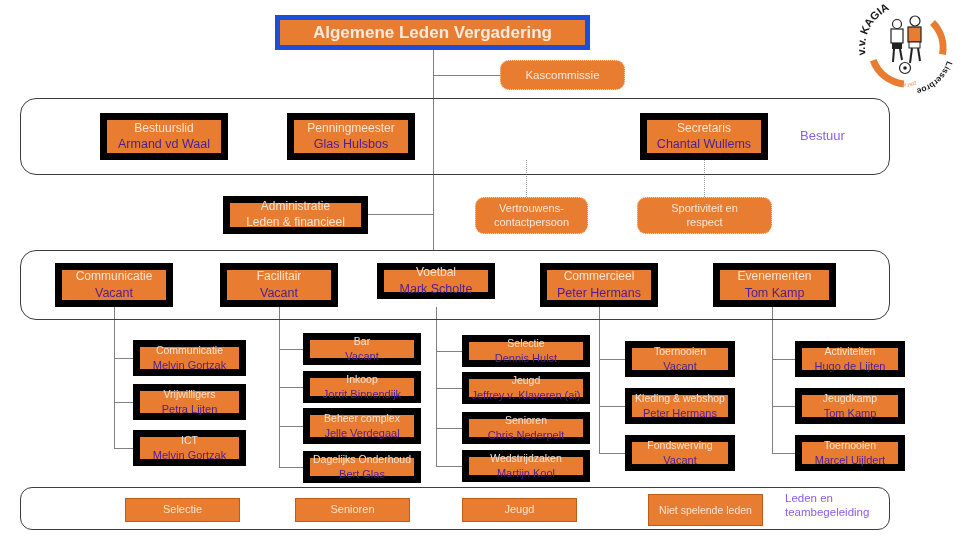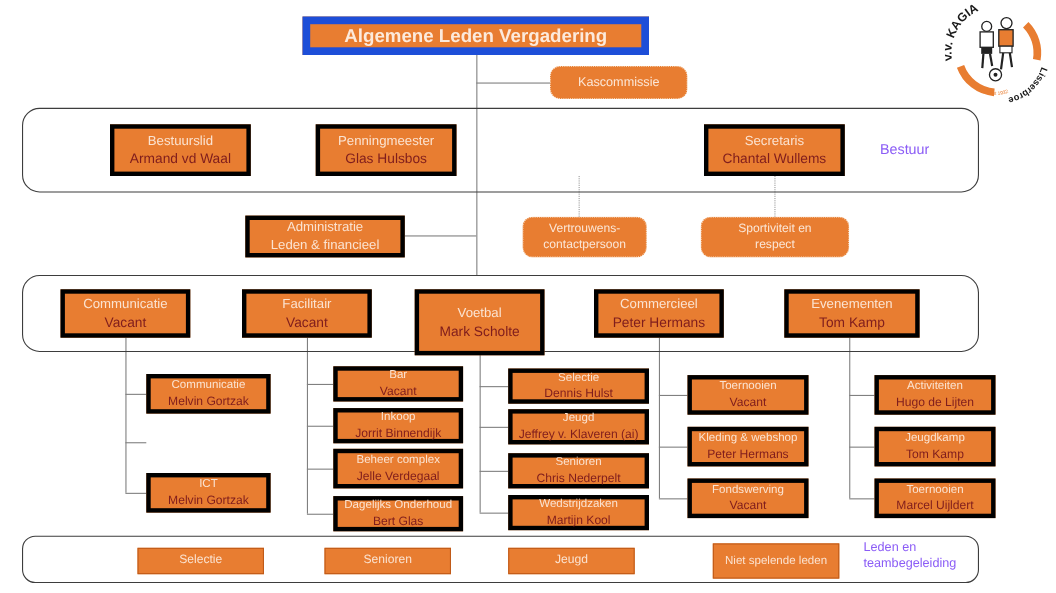--- a/index.html
+++ b/index.html
@@ -1,33 +1,33 @@
 <!DOCTYPE html>
 <html><head>
 <meta charset="utf-8">
 <style>
   html,body{margin:0;padding:0;background:#fff;}
   #canvas{position:relative;width:960px;height:539px;background:#ffffff;overflow:hidden;
           font-family:"Liberation Sans", sans-serif;}
   .abs{position:absolute;}
   
-  .node{background:#E87D31;border:4px solid #000000;display:flex;flex-direction:column;
+  .node{background:#E87D31;border:7px solid #000000;display:flex;flex-direction:column;
         align-items:center;justify-content:center;text-align:center;line-height:1.3;box-sizing:border-box;}
   .node .role{color:#FBE3D1;font-size:12px;}
-  .node .nm{color:#7f1d1d;font-size:12.5px;}
+  .node .nm{color:#4c1d95;font-size:12.5px;}
   .node.small .role{font-size:10.5px;}
   .node.small .nm{font-size:11px;}
   
   .snode{background:#E87D31;border:1.5px dotted #F6D3B2;border-radius:9px;display:flex;flex-direction:column;
          align-items:center;justify-content:center;text-align:center;line-height:1.25;box-sizing:border-box;
          color:#FBE6D6;font-size:11.5px;}
   
   .pnode{background:#E87D31;border:1px solid #C05A18;display:flex;align-items:center;justify-content:center;
          text-align:center;color:#FBE3D1;font-size:11px;line-height:1.2;box-sizing:border-box;}
-  .title-node{background:#E87D31;border:7px solid #1d4ed8;display:flex;align-items:center;justify-content:center;
+  .title-node{background:#E87D31;border:5px solid #1d4ed8;display:flex;align-items:center;justify-content:center;
          color:#FCEADC;font-size:17px;font-weight:bold;box-sizing:border-box;}
   .frame{border:1.5px solid #3D3D3D;border-radius:16px;box-sizing:border-box;background:transparent;}
   .hline{background:#808080;height:1px;}
   .vline{background:#808080;width:1px;}
   .dvline{border-left:1.3px dotted #9a9a9a;width:0;}
   .grouplabel{color:#8b5cf6;font-size:13px;text-align:left;line-height:1.25;}
 </style>
 </head>
 <body>
 
@@ -105,36 +105,40 @@
   </div>
 
   <div class="abs node" style="left:55px;top:263px;width:118px;height:44px">
     <span class="role">Communicatie</span>
     <span class="nm">Vacant</span>
   </div>
   <div class="abs node" style="left:220px;top:263px;width:118px;height:44px">
     <span class="role">Facilitair</span>
     <span class="nm">Vacant</span>
   </div>
-  <div class="abs node" style="left:377px;top:263px;width:118px;height:60px">
+  <div class="abs node" style="left:377px;top:263px;width:118px;height:36px">
     <span class="role">Voetbal</span>
     <span class="nm">Mark Scholte</span>
   </div>
   <div class="abs node" style="left:540px;top:263px;width:118px;height:44px">
     <span class="role">Commercieel</span>
     <span class="nm">Peter Hermans</span>
   </div>
   <div class="abs node" style="left:713px;top:263px;width:123px;height:44px">
     <span class="role">Evenementen</span>
     <span class="nm">Tom Kamp</span>
   </div>
 
   <div class="abs node small" style="left:133px;top:340px;width:113px;height:36px">
     <span class="role">Communicatie</span>
     <span class="nm">Melvin Gortzak</span>
+  </div>
+  <div class="abs node small" style="left:133px;top:384px;width:113px;height:36px">
+    <span class="role">Vrijwilligers</span>
+    <span class="nm">Petra Lijten</span>
   </div>
   <div class="abs node small" style="left:133px;top:430px;width:113px;height:36px">
     <span class="role">ICT</span>
     <span class="nm">Melvin Gortzak</span>
   </div>
 
   <div class="abs node small" style="left:303px;top:333px;width:118px;height:32px">
     <span class="role">Bar</span>
     <span class="nm">Vacant</span>
   </div>

